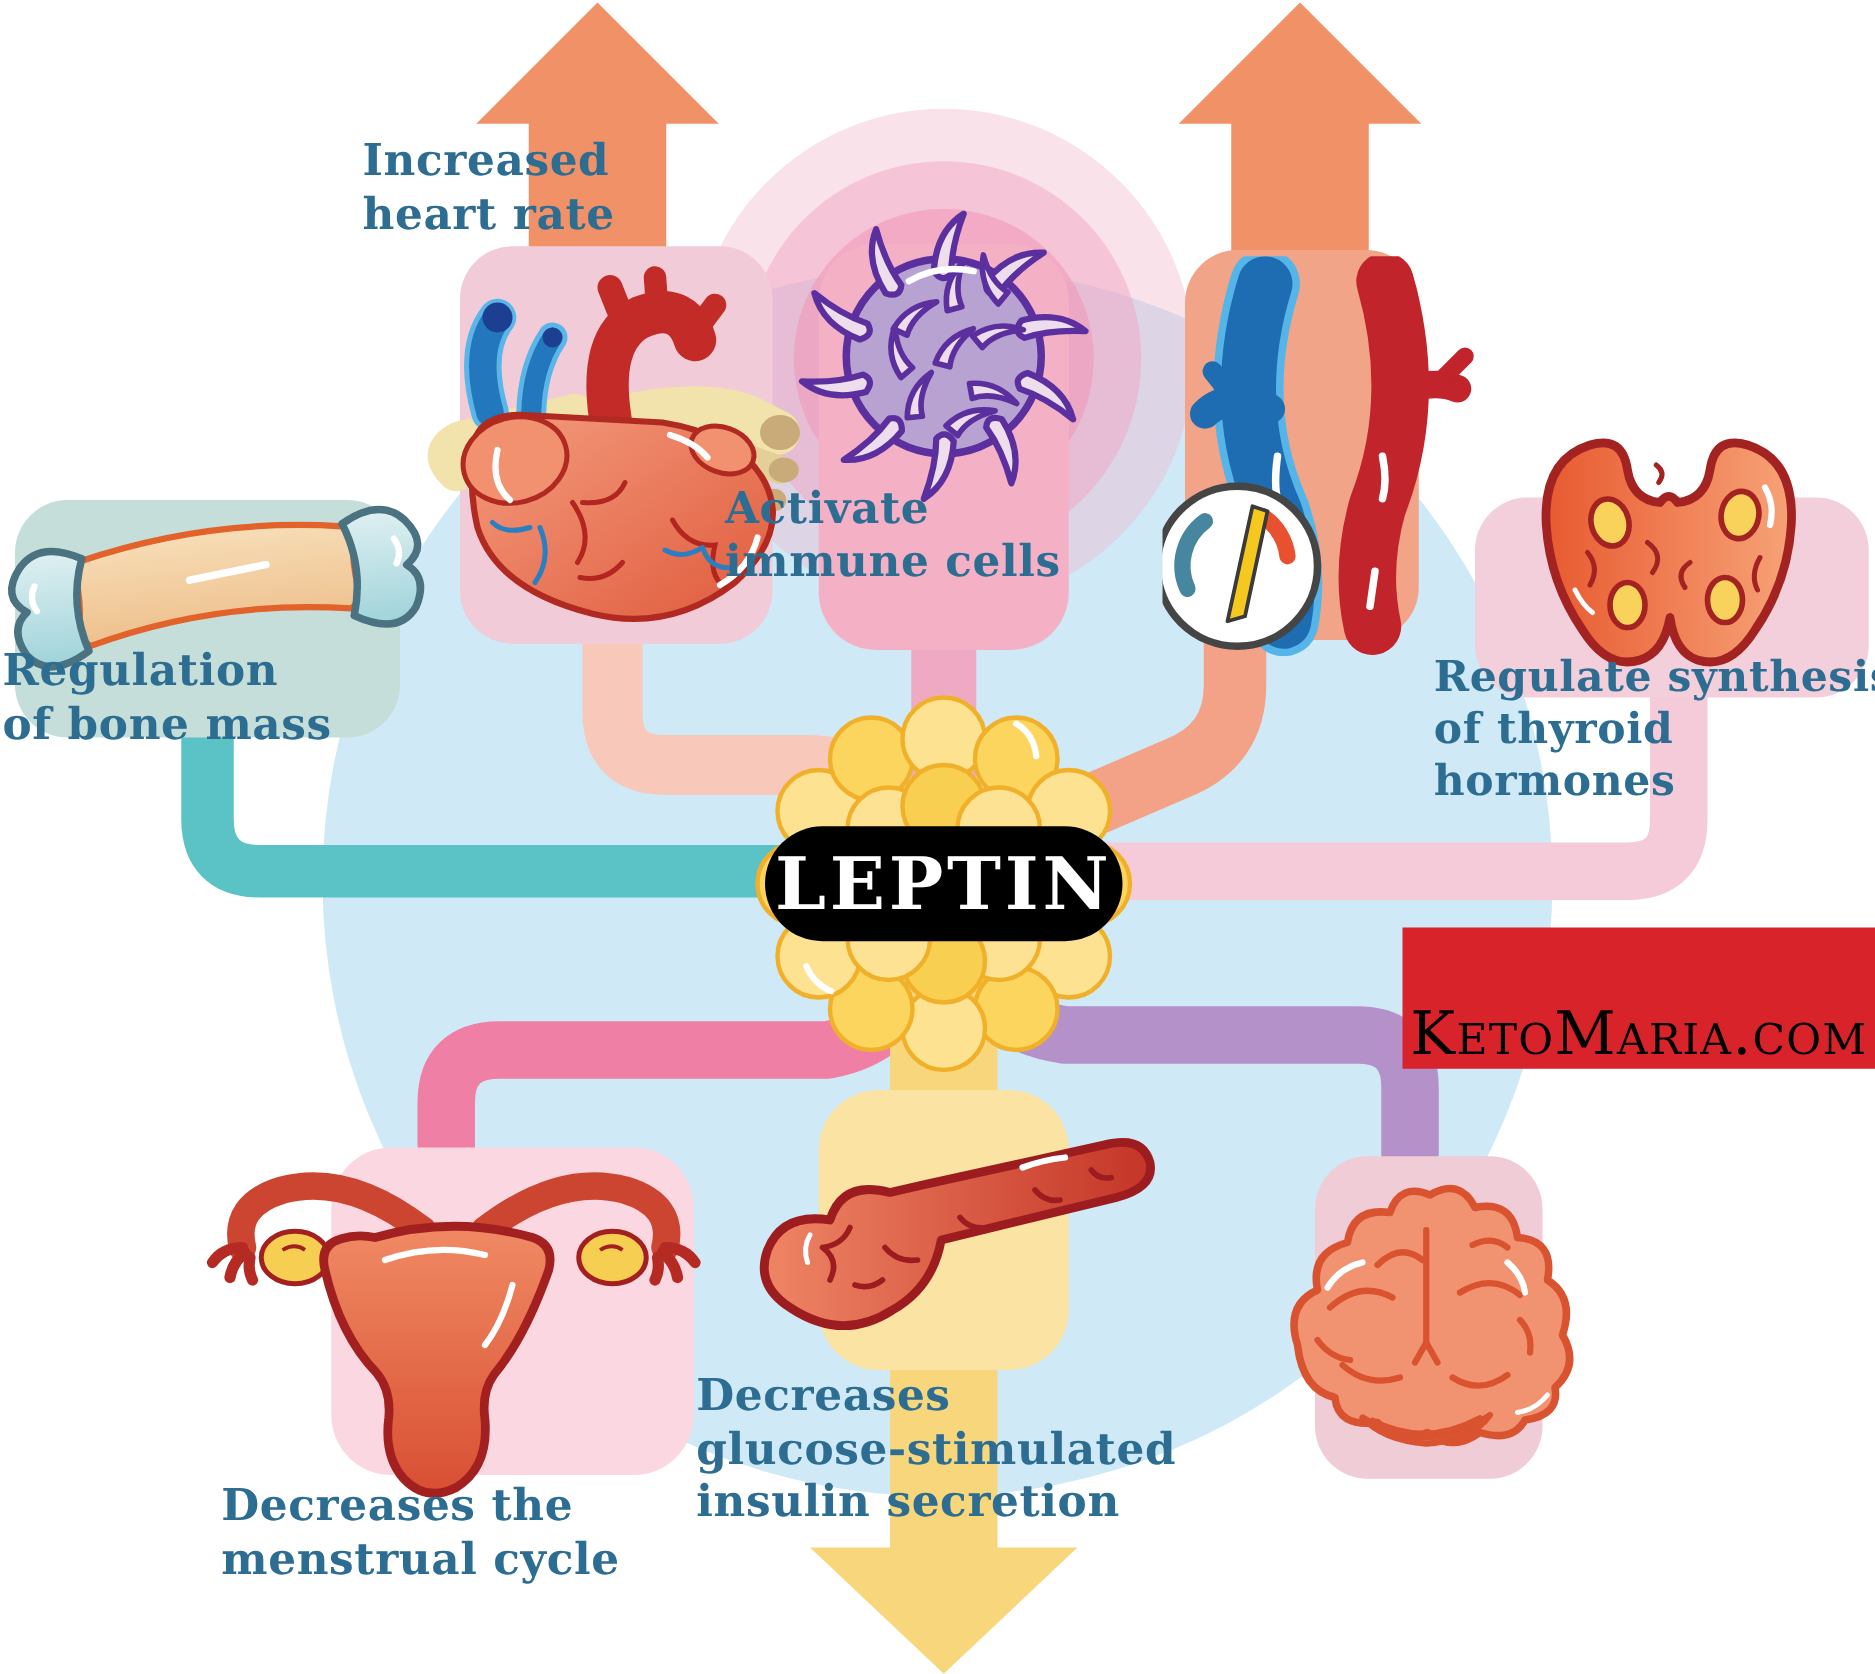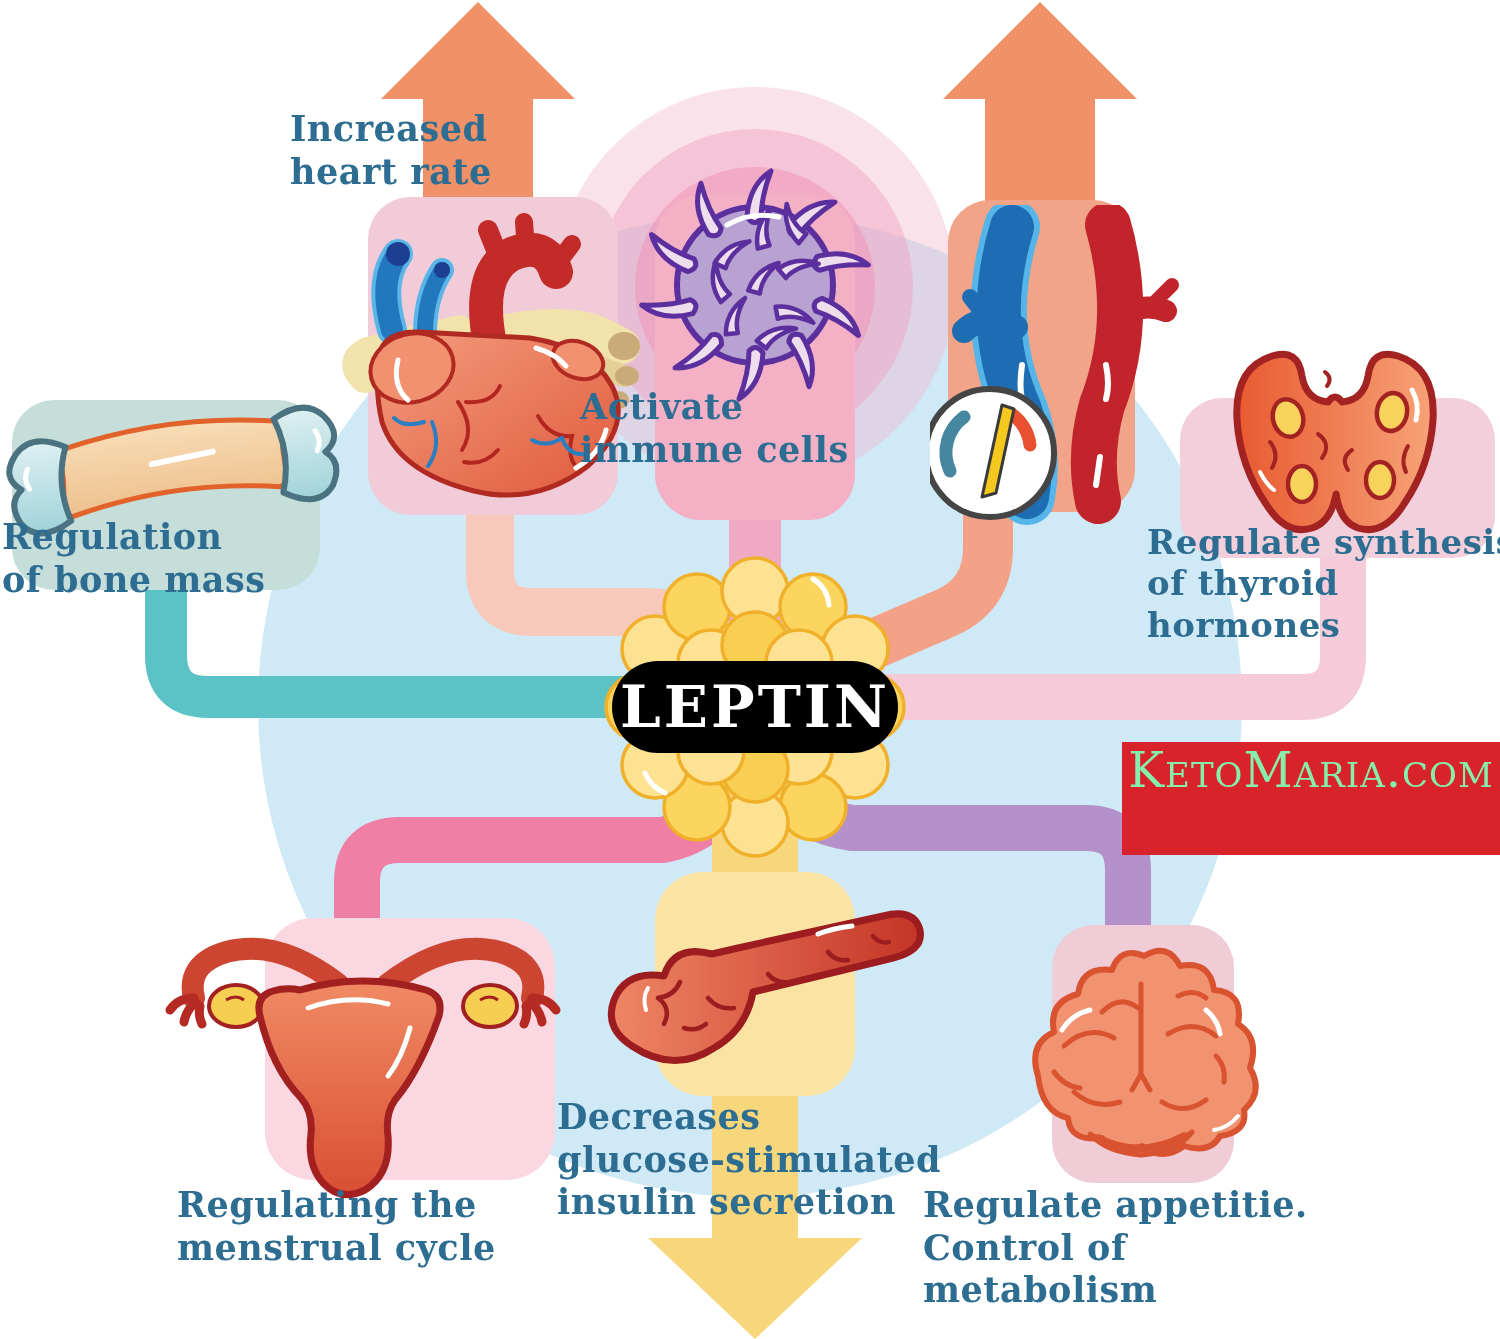--- a/index.html
+++ b/index.html
@@ -25,21 +25,21 @@
   .lbl-bp{left:880px;top:108px;width:320px;}
   .lbl-bone{left:2px;top:516px;width:340px;}
   .lbl-thyroid{left:1147px;top:522px;width:380px;font-size:34px;}
   .lbl-uterus{left:177px;top:1184px;width:360px;}
   .lbl-pancreas{left:557px;top:1096px;width:400px;}
   .lbl-brain{left:923px;top:1184px;width:440px;}
   .pill{position:absolute;left:612px;top:661px;width:286px;height:92px;border-radius:46px;
         background:#000000;color:#ffffff;font-weight:bold;font-size:58px;letter-spacing:3px;
         text-align:center;line-height:92px;}
   .banner{position:absolute;left:1122px;top:742px;width:378px;height:113px;background:#d8232a;
-          color:#86efac;display:flex;align-items:flex-start;justify-content:center;
+          color:#000000;display:flex;align-items:flex-end;justify-content:center;
           font-variant:small-caps;font-size:48px;letter-spacing:1px;}
 </style>
 </head>
 <body>
 
 <div class="stage">
 
   <div class="bg-circle"></div>
 
   <svg class="underlay" width="1500" height="1339" viewBox="0 0 1500 1339">
@@ -334,21 +334,19 @@
   </div>
 
   <div class="label lbl-heart">Increased
 heart rate</div>
   <div class="label lbl-immune">Activate
 immune cells</div>
   <div class="label lbl-bone">Regulation
 of bone mass</div>
   <div class="label lbl-thyroid">Regulate synthesis
 of thyroid hormones</div>
-  <div class="label lbl-uterus">Regulating the
+  <div class="label lbl-uterus">Decreases the
 menstrual cycle</div>
   <div class="label lbl-pancreas">Decreases
 glucose-stimulated
 insulin secretion</div>
-  <div class="label lbl-brain">Regulate appetitie.
-Control of metabolism</div>
 
 </div>
 
 </body></html>

